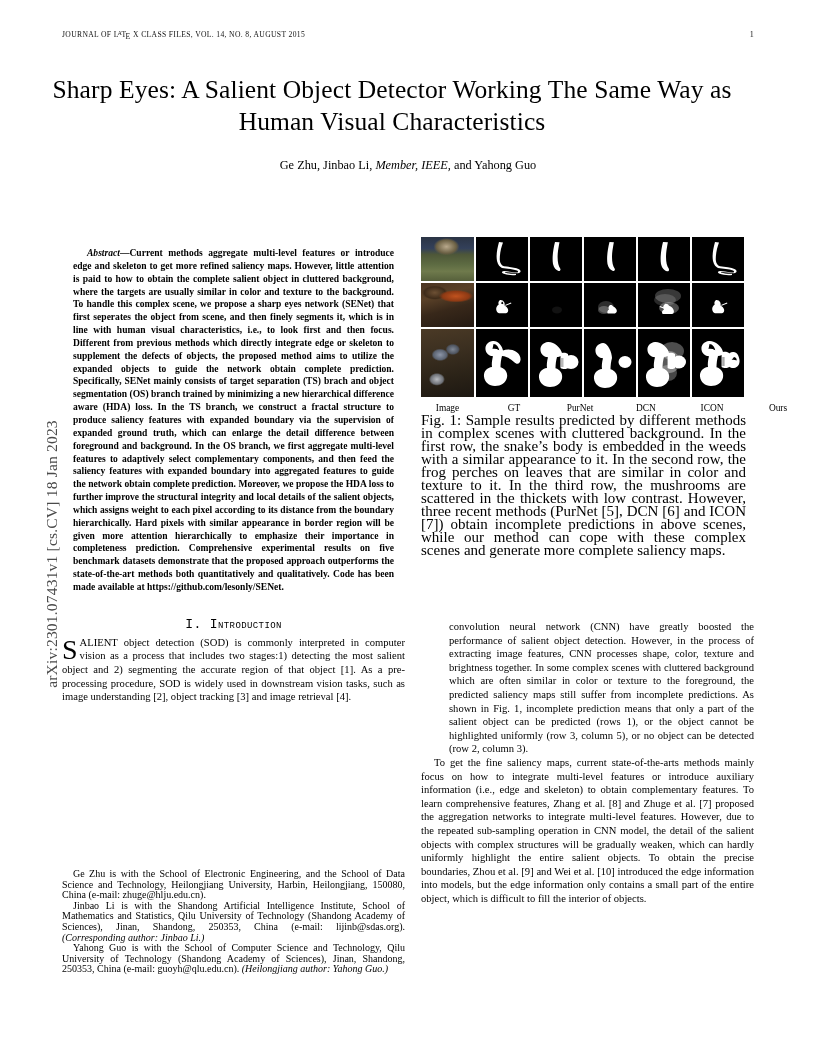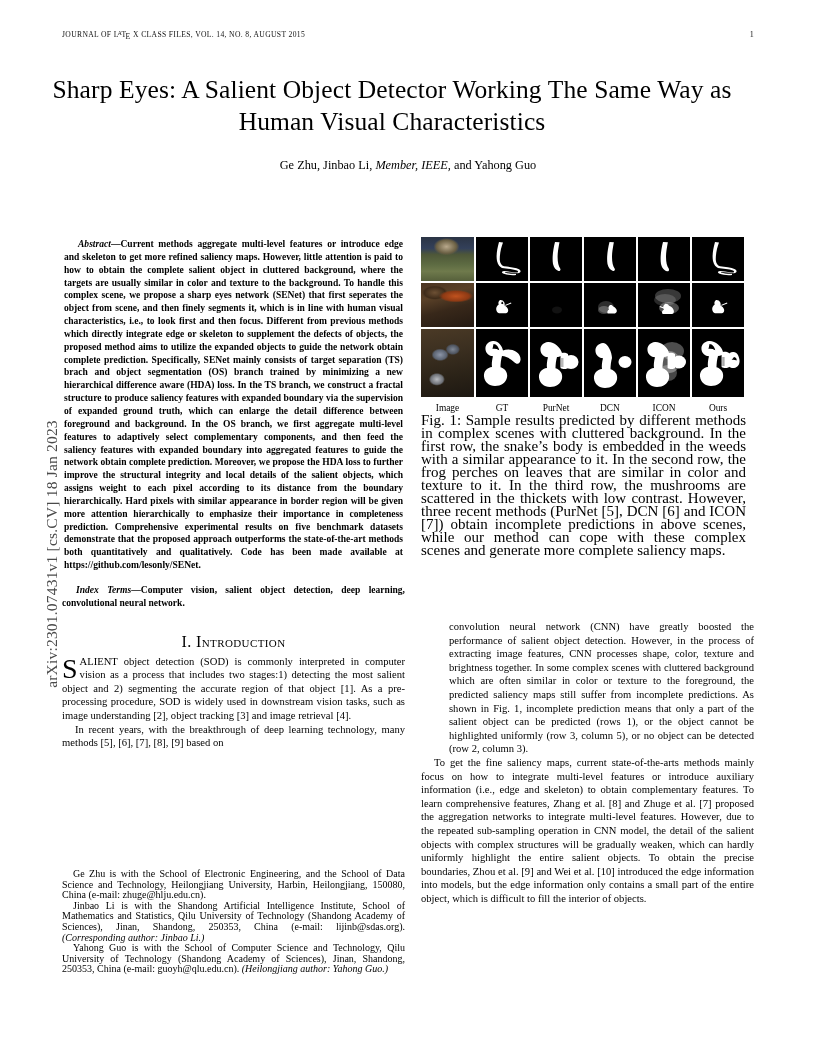--- a/index.html
+++ b/index.html
@@ -92,40 +92,41 @@
   }
 
   
   .abstract {
     font-size: 9.55px;
     line-height: 12.85px;
     font-weight: bold;
     text-align: justify;
     text-justify: inter-word;
     text-indent: 14px;
-    margin: 2px;
+    margin: 11px;
   }
   .abstract .lead { font-style: italic; font-weight: bold; }
   .index-terms {
     font-size: 9.55px;
     line-height: 12.85px;
     font-weight: bold;
     text-align: justify;
     text-indent: 14px;
     margin: 12px 0 0 0;
   }
   .index-terms .lead { font-style: italic; font-weight: bold; }
 
   
   .sec-head {
     margin: 23px 0 4px 0;
     text-align: center;
-    font-size: 16px;
+    font-size: 13px;
     font-variant: small-caps;
     letter-spacing: 0.4px;
+    font-family: Liberation Mono, monospace;
   }
 
   
   .body-p {
     font-size: 10.6px;
     line-height: 13.6px;
     text-align: justify;
     text-justify: inter-word;
     text-indent: 13px;
     margin: 0;
@@ -214,21 +215,21 @@
     background:
       radial-gradient(ellipse 11px 8px at 36% 38%, #8d96a8 0%, #5b6371 60%, rgba(0,0,0,0) 78%),
       radial-gradient(ellipse 9px 7px at 60% 30%, #7f8794 0%, #4e545f 62%, rgba(0,0,0,0) 80%),
       radial-gradient(ellipse 10px 8px at 30% 74%, #b9bcc2 0%, #6e7177 62%, rgba(0,0,0,0) 80%),
       linear-gradient(170deg, #4b3a26 0%, #3b2f20 35%, #2a2217 70%, #1d1812 100%);
   }
 
   .fig-labels {
     display: grid;
     grid-template-columns: 53px repeat(5, 52px);
-    column-gap: 2px;
+    column-gap: 14px;
     margin-top: 5px;
   }
   .fig-labels div {
     text-align: center;
     font-size: 9.4px;
     line-height: 12px;
   }
   .fig-caption {
     font-size: 15px;
     line-height: 13px;
@@ -249,27 +250,25 @@
   <div class="arxiv-stamp">arXiv:2301.07431v1  [cs.CV]  18 Jan 2023</div>
 
   <div class="title">Sharp Eyes: A Salient Object Detector Working The Same Way as Human Visual Characteristics</div>
 
   <div class="authors"><span>Ge Zhu, Jinbao Li, </span><i>Member, IEEE,</i><span> and Yahong Guo</span></div>
 
   <div class="col-left">
 
     <p class="abstract"><span class="lead">Abstract</span><span>—</span><span>Current methods aggregate multi-level features or introduce edge and skeleton to get more refined saliency maps. However, little attention is paid to how to obtain the complete salient object in cluttered background, where the targets are usually similar in color and texture to the background. To handle this complex scene, we propose a sharp eyes network (SENet) that first seperates the object from scene, and then finely segments it, which is in line with human visual characteristics, i.e., to look first and then focus. Different from previous methods which directly integrate edge or skeleton to supplement the defects of objects, the proposed method aims to utilize the expanded objects to guide the network obtain complete prediction. Specifically, SENet mainly consists of target separation (TS) brach and object segmentation (OS) branch trained by minimizing a new hierarchical difference aware (HDA) loss. In the TS branch, we construct a fractal structure to produce saliency features with expanded boundary via the supervision of expanded ground truth, which can enlarge the detail difference between foreground and background. In the OS branch, we first aggregate multi-level features to adaptively select complementary components, and then feed the saliency features with expanded boundary into aggregated features to guide the network obtain complete prediction. Moreover, we propose the HDA loss to further improve the structural integrity and local details of the salient objects, which assigns weight to each pixel according to its distance from the boundary hierarchically. Hard pixels with similar appearance in border region will be given more attention hierarchically to emphasize their importance in completeness prediction. Comprehensive experimental results on five benchmark datasets demonstrate that the proposed approach outperforms the state-of-the-art methods both quantitatively and qualitatively. Code has been made available at https://github.com/lesonly/SENet.</span></p>
 
-    <p class="index-terms"><span class="lead">Index Terms</span><span>—</span><span>Computer vision, salient object detection, deep learning, convolutional neural network.</span></p>
 
     <div class="sec-head">I.   Introduction</div>
 
     <p class="dropcap-p"><span class="dc">S</span><span>ALIENT</span><span> object detection (SOD) is commonly interpreted in computer vision as a process that includes two stages:1) detecting the most salient object and 2) segmenting the accurate region of that object [1]. As a pre-processing procedure, SOD is widely used in downstream vision tasks, such as image understanding [2], object tracking [3] and image retrieval [4].</span></p>
 
-    <p class="body-p">In recent years, with the breakthrough of deep learning technology, many methods [5], [6], [7], [8], [9] based on</p>
   </div>
 
   <div class="footnotes">
     <div class="fn-rule"></div>
     <p class="fn-p">Ge Zhu is with the School of Electronic Engineering, and the School of Data Science and Technology, Heilongjiang University, Harbin, Heilongjiang, 150080, China (e-mail: zhuge@hlju.edu.cn).</p>
     <p class="fn-p">Jinbao Li is with the Shandong Artificial Intelligence Institute, School of Mathematics and Statistics, Qilu University of Technology (Shandong Academy of Sciences), Jinan, Shandong, 250353, China (e-mail: lijinb@sdas.org). <i>(Corresponding author: Jinbao Li.)</i></p>
     <p class="fn-p">Yahong Guo is with the School of Computer Science and Technology, Qilu University of Technology (Shandong Academy of Sciences), Jinan, Shandong, 250353, China (e-mail: guoyh@qlu.edu.cn). <i>(Heilongjiang author: Yahong Guo.)</i></p>
   </div>
 
   <div class="figure">

